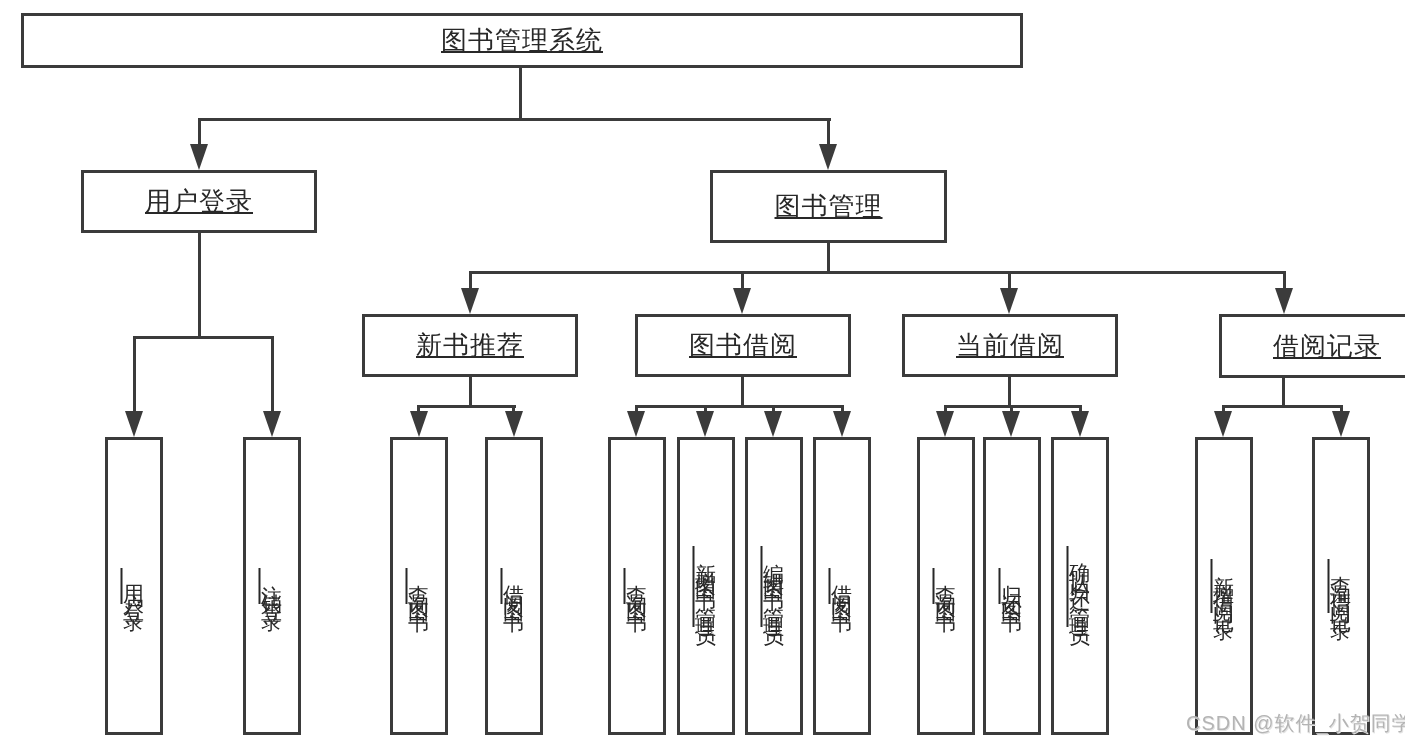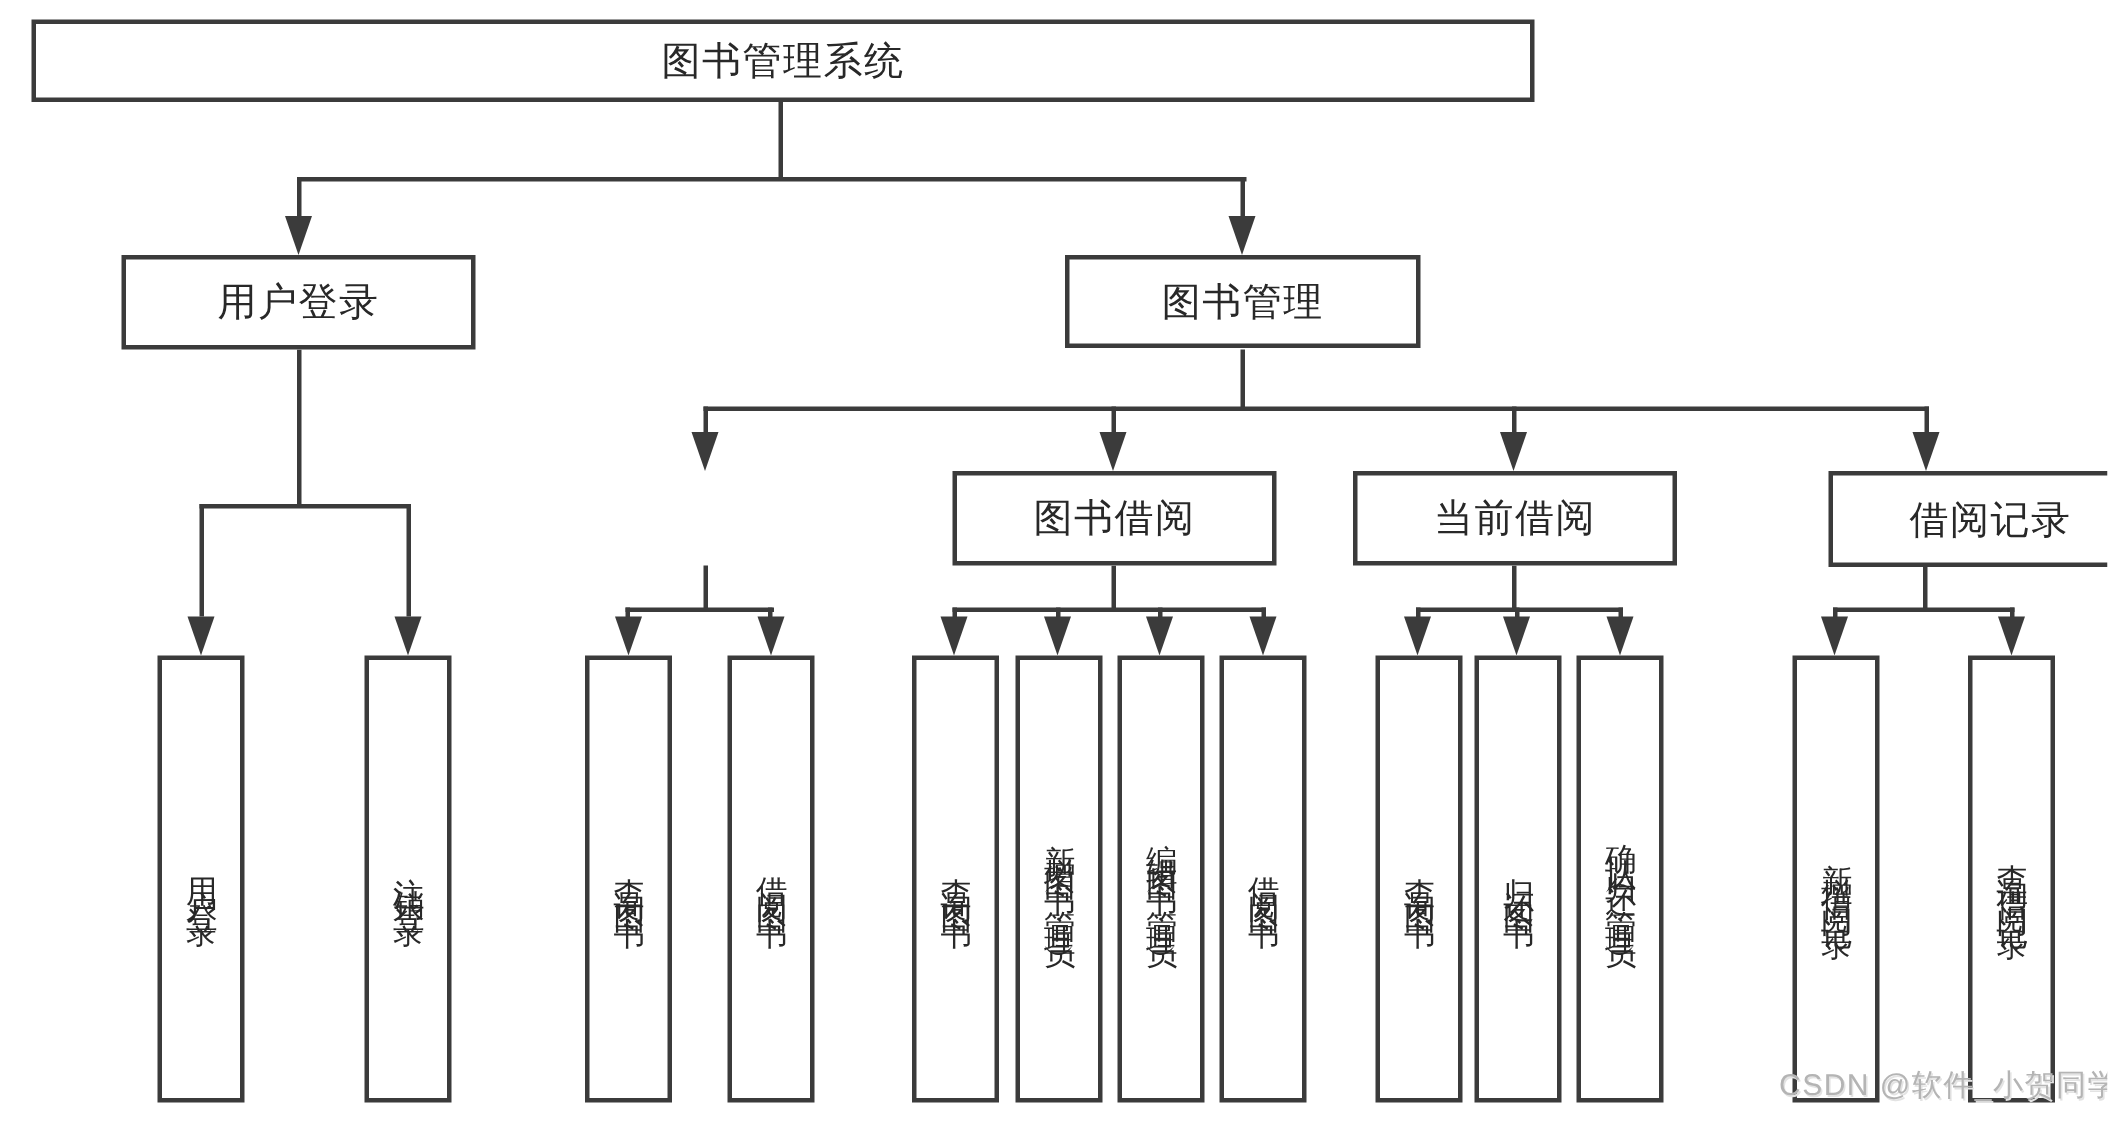--- a/index.html
+++ b/index.html
@@ -24,39 +24,40 @@
   }
   .node {
     position: absolute;
     box-sizing: border-box;
     border: 3px solid #3b3b3b;
     background: #ffffff;
     display: flex;
     align-items: center;
     justify-content: center;
     color: #282828;
+    text-decoration: underline;
   }
   .hlabel {
     font-size: 26px;
     letter-spacing: 1px;
     white-space: nowrap;
     color: #282828;
   }
   .vlabel {
     writing-mode: vertical-rl;
     text-orientation: mixed;
     font-size: 21px;
     letter-spacing: 9px;
     line-height: 1;
     color: #282828;
   }
   
   #box-root   { left: 21px;   top: 13px;  width: 1002px; height: 55px; }
   #box-login  { left: 81px;   top: 170px; width: 236px;  height: 63px; }
-  #box-mgmt   { left: 710px;  top: 170px; width: 237px;  height: 62px; }
+  #box-mgmt   { left: 710px;  top: 170px; width: 237px;  height: 73px; }
   #box-rec    { left: 362px;  top: 314px; width: 216px;  height: 63px; }
   #box-borrow { left: 635px;  top: 314px; width: 216px;  height: 63px; }
   #box-cur    { left: 902px;  top: 314px; width: 216px;  height: 63px; }
   #box-recd   { left: 1175px; top: 314px; width: 216px;  height: 64px; margin-left: 44px; }
   .leaf { top: 437px; width: 58px; height: 298px; }
   #leaf-0  { left: 105px; }
   #leaf-1  { left: 243px; }
   #leaf-2  { left: 390px; }
   #leaf-3  { left: 485px; }
   #leaf-4  { left: 608px; }
@@ -148,20 +149,23 @@
     <span class="hlabel">图书管理系统</span>
   </div>
 
   <div class="node" id="box-login">
     <span class="hlabel">用户登录</span>
   </div>
   <div class="node" id="box-mgmt">
     <span class="hlabel">图书管理</span>
   </div>
 
+  <div class="node" id="box-rec">
+    <span class="hlabel">新书推荐</span>
+  </div>
   <div class="node" id="box-cur">
     <span class="hlabel">当前借阅</span>
   </div>
   <div class="node" id="box-borrow">
     <span class="hlabel">图书借阅</span>
   </div>
   <div class="node" id="box-recd">
     <span class="hlabel">借阅记录</span>
   </div>
 

